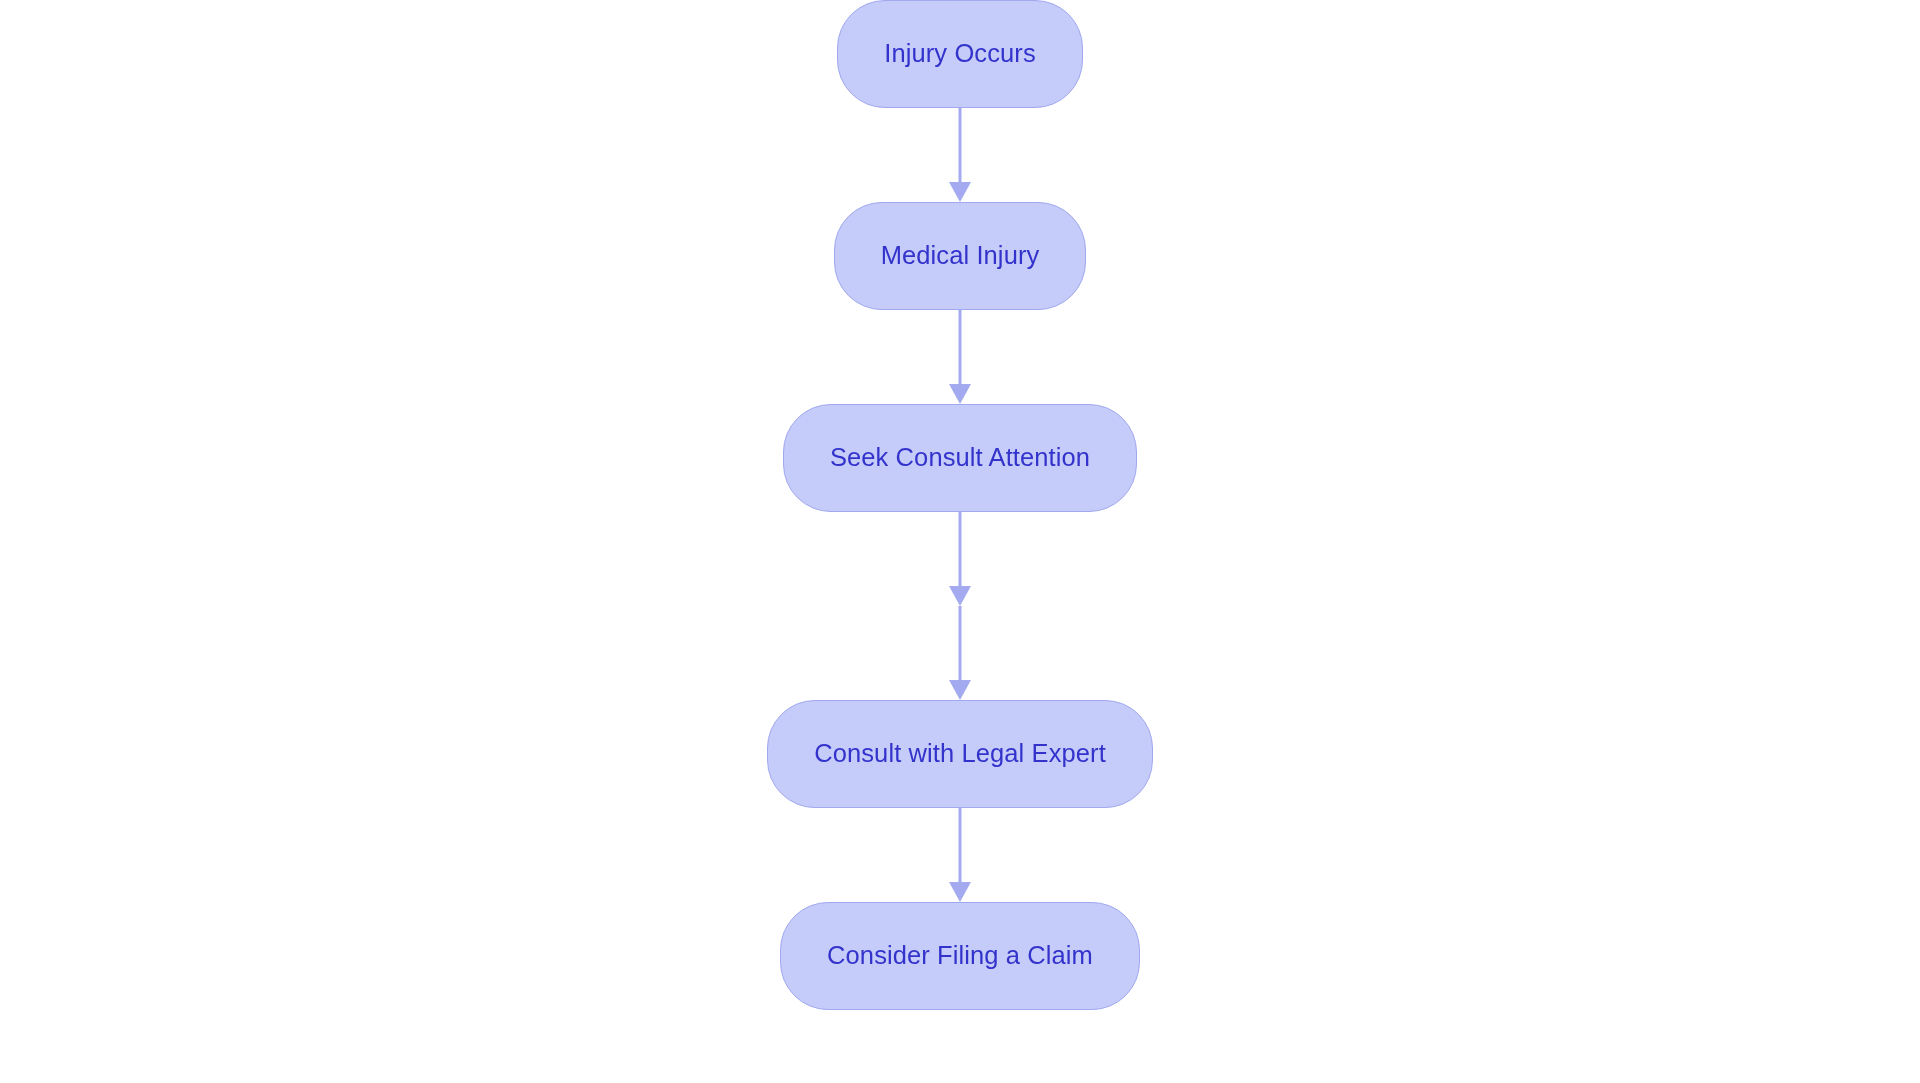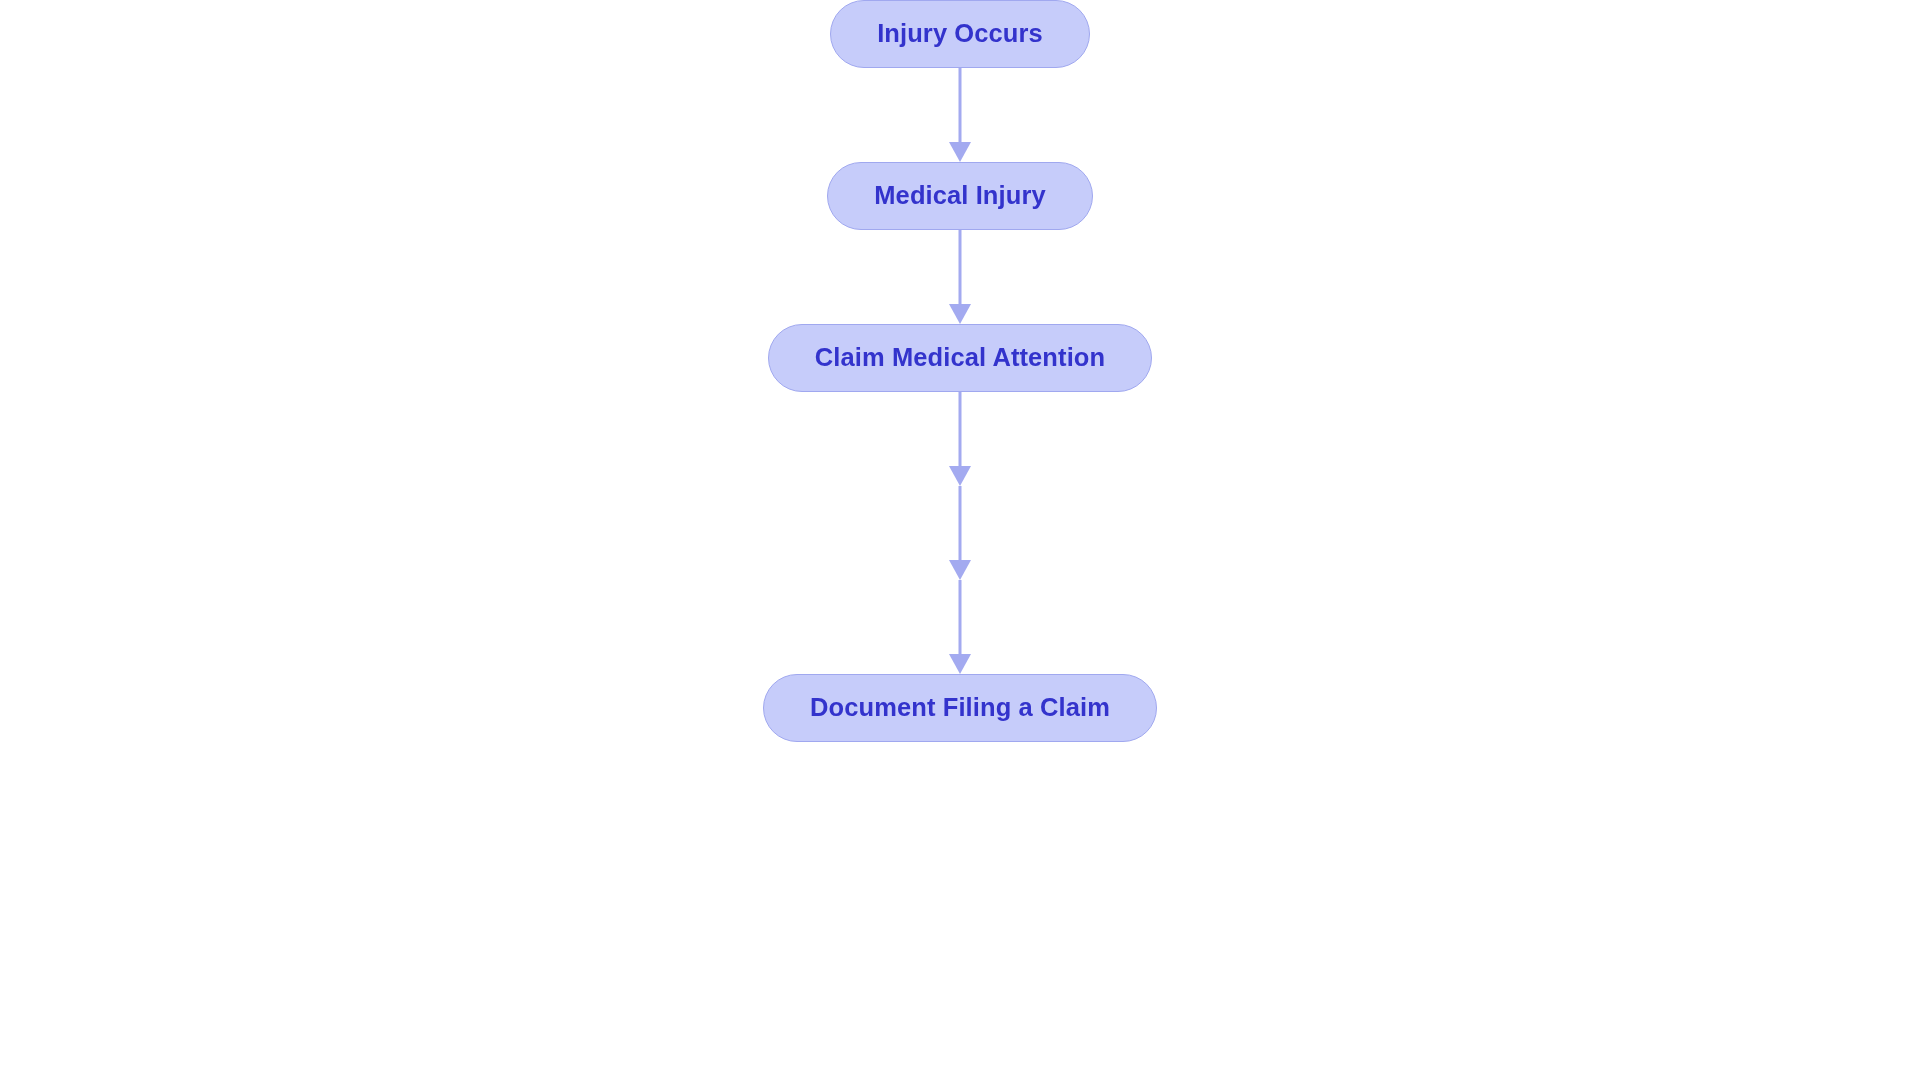--- a/index.html
+++ b/index.html
@@ -30,32 +30,32 @@
     width: 1920px;
     height: 1083px;
     display: flex;
     flex-direction: column;
     align-items: center;
     justify-content: flex-start;
   }
 
   .flow-node {
     box-sizing: border-box;
-    height: 68px;
+    height: 108px;
     min-width: 160px;
     padding: 12px 46px;
     display: flex;
     align-items: center;
     justify-content: center;
     background: #c6ccfa;
     border: 1.4px solid #a0a8ef;
     border-radius: 48px;
     color: #3333cc;
     font-size: 25.5px;
-    font-weight: 700;
+    font-weight: 400;
     letter-spacing: 0.1px;
     line-height: 1;
     white-space: nowrap;
   }
 
   .flow-node-label {
     color: #3333cc;
     font-size: 25.5px;
     line-height: 1;
     white-space: nowrap;
@@ -108,38 +108,41 @@
     <div class="flow-node">
       <span class="flow-node-label">Medical Injury</span>
     </div>
 
     <div class="flow-connector">
       <span class="connector-stem"></span>
       <span class="connector-head"></span>
     </div>
 
     <div class="flow-node">
-      <span class="flow-node-label">Claim Medical Attention</span>
+      <span class="flow-node-label">Seek Consult Attention</span>
     </div>
 
     <div class="flow-connector">
       <span class="connector-stem"></span>
       <span class="connector-head"></span>
     </div>
 
 
     <div class="flow-connector">
       <span class="connector-stem"></span>
       <span class="connector-head"></span>
     </div>
 
+    <div class="flow-node">
+      <span class="flow-node-label">Consult with Legal Expert</span>
+    </div>
 
     <div class="flow-connector">
       <span class="connector-stem"></span>
       <span class="connector-head"></span>
     </div>
 
     <div class="flow-node">
-      <span class="flow-node-label">Document Filing a Claim</span>
+      <span class="flow-node-label">Consider Filing a Claim</span>
     </div>
 
   </div>
 </div>
 
 </body></html>

